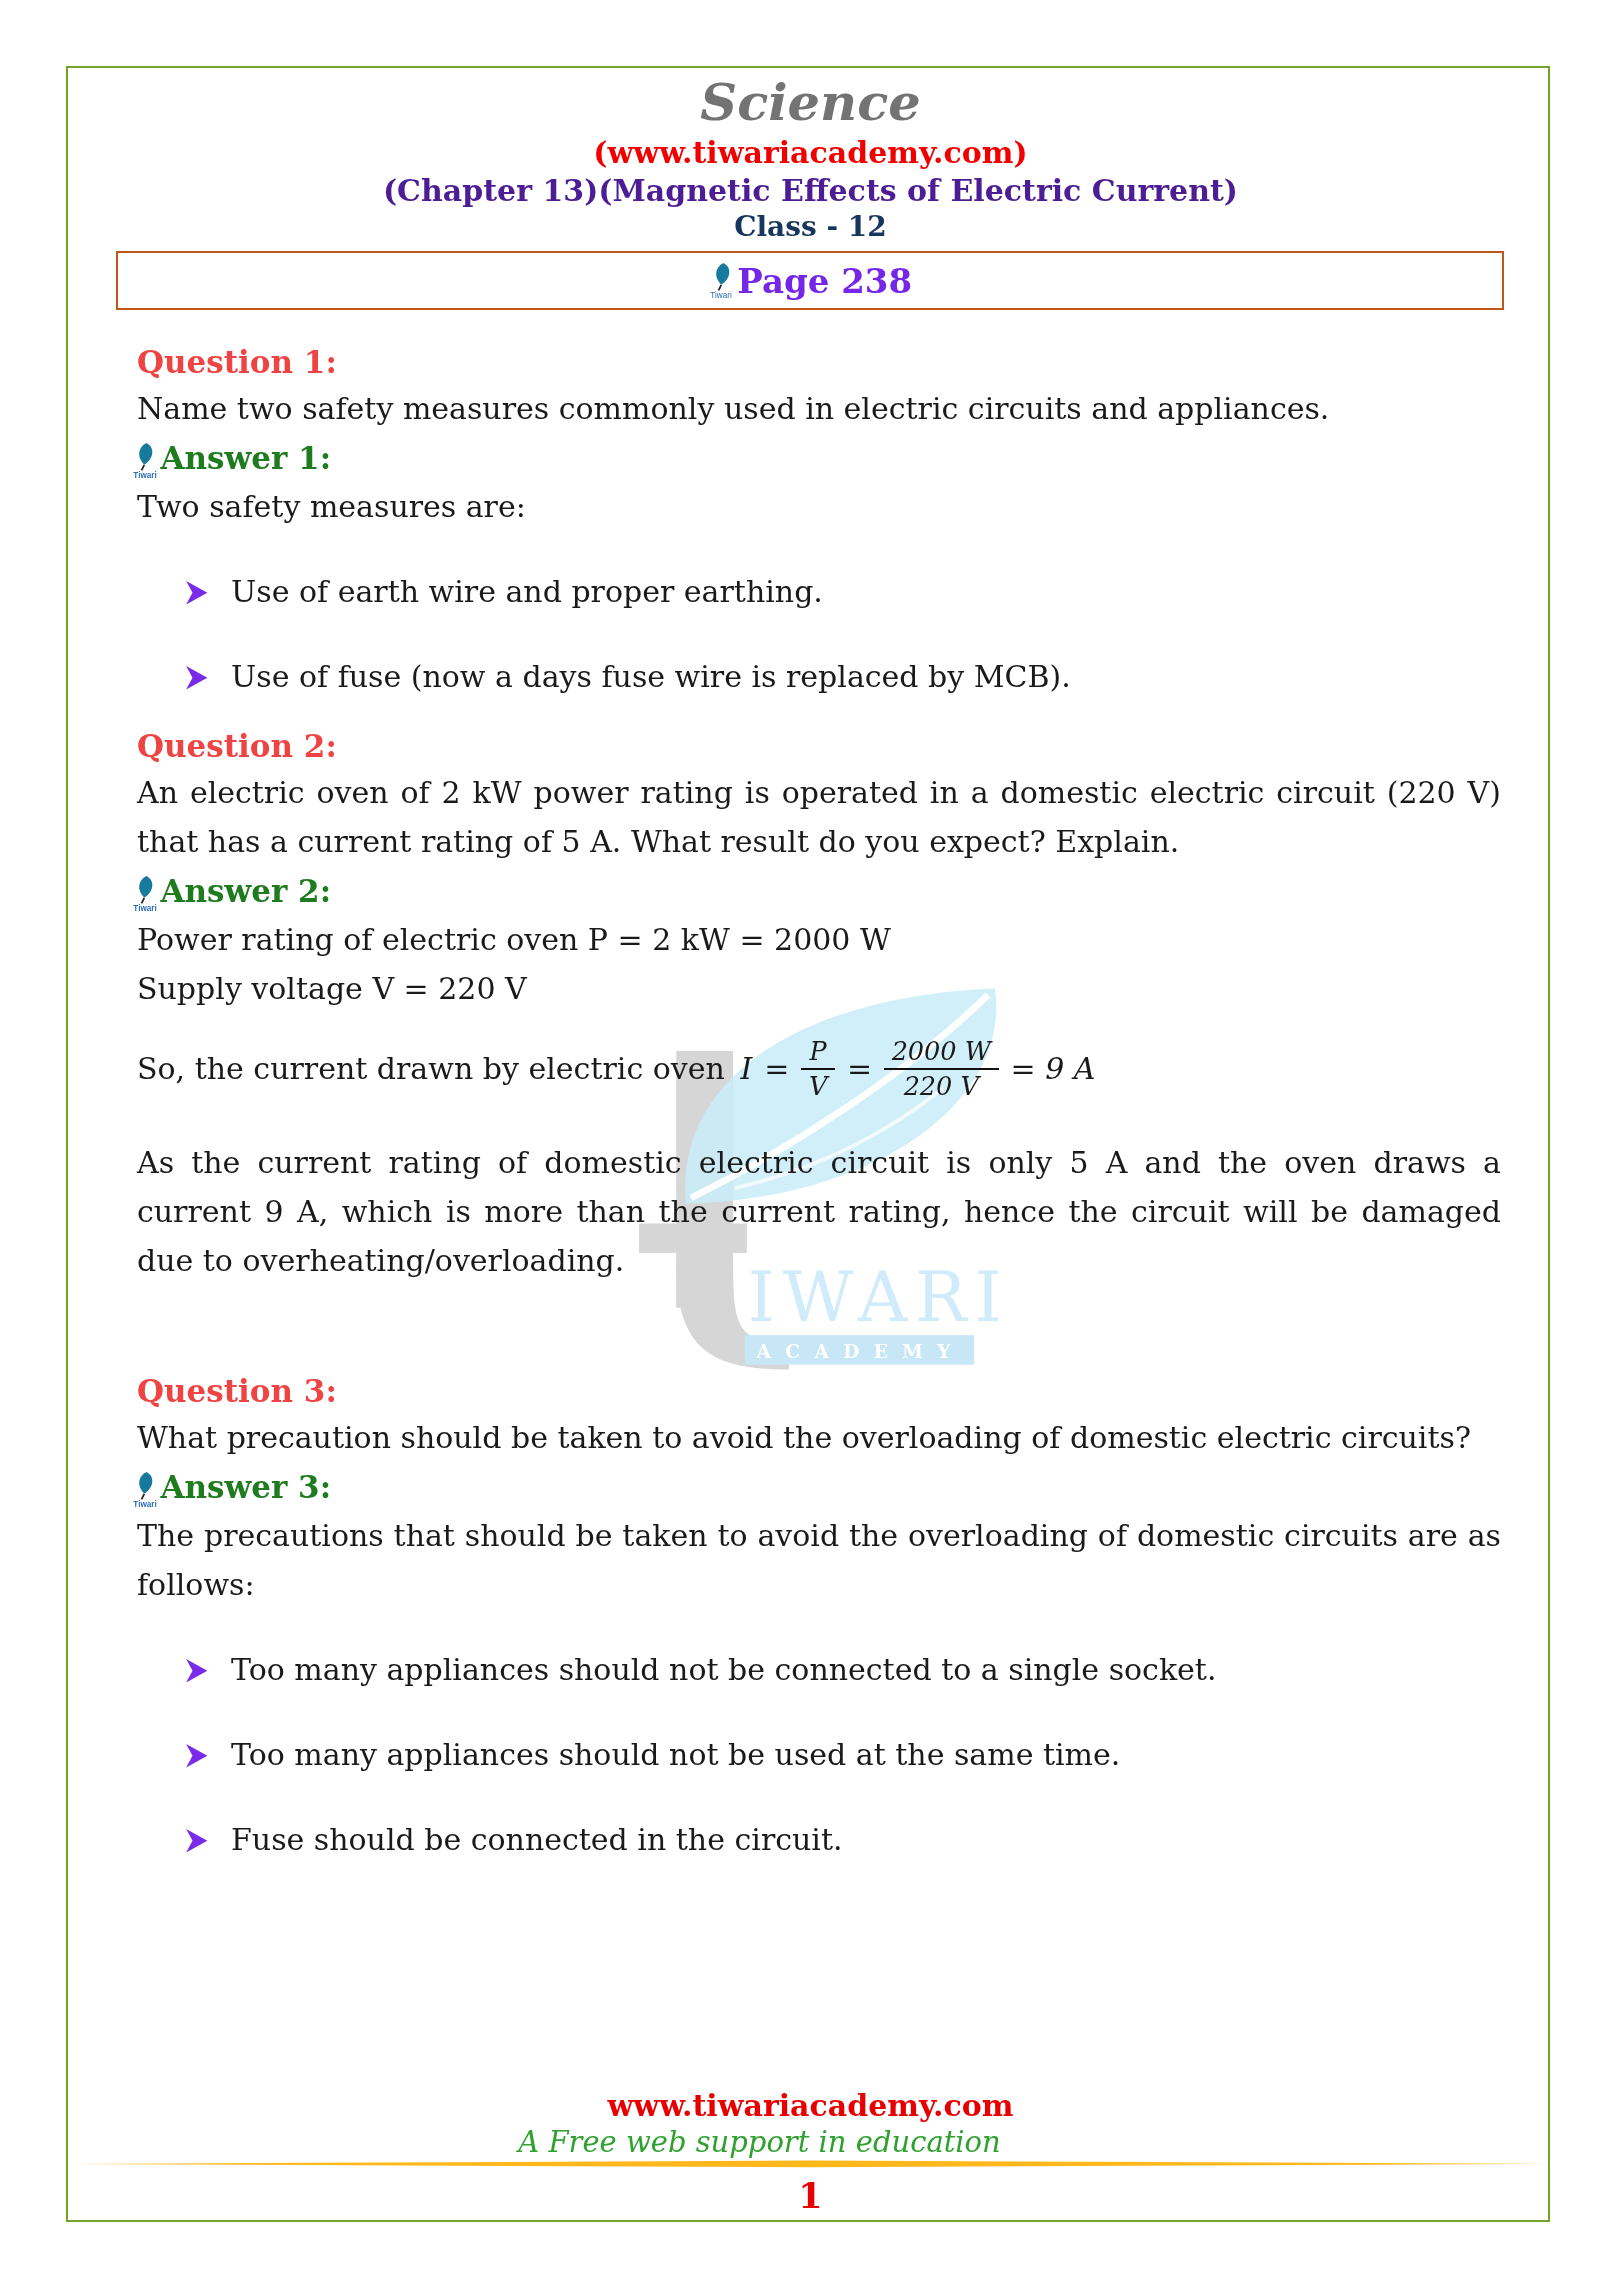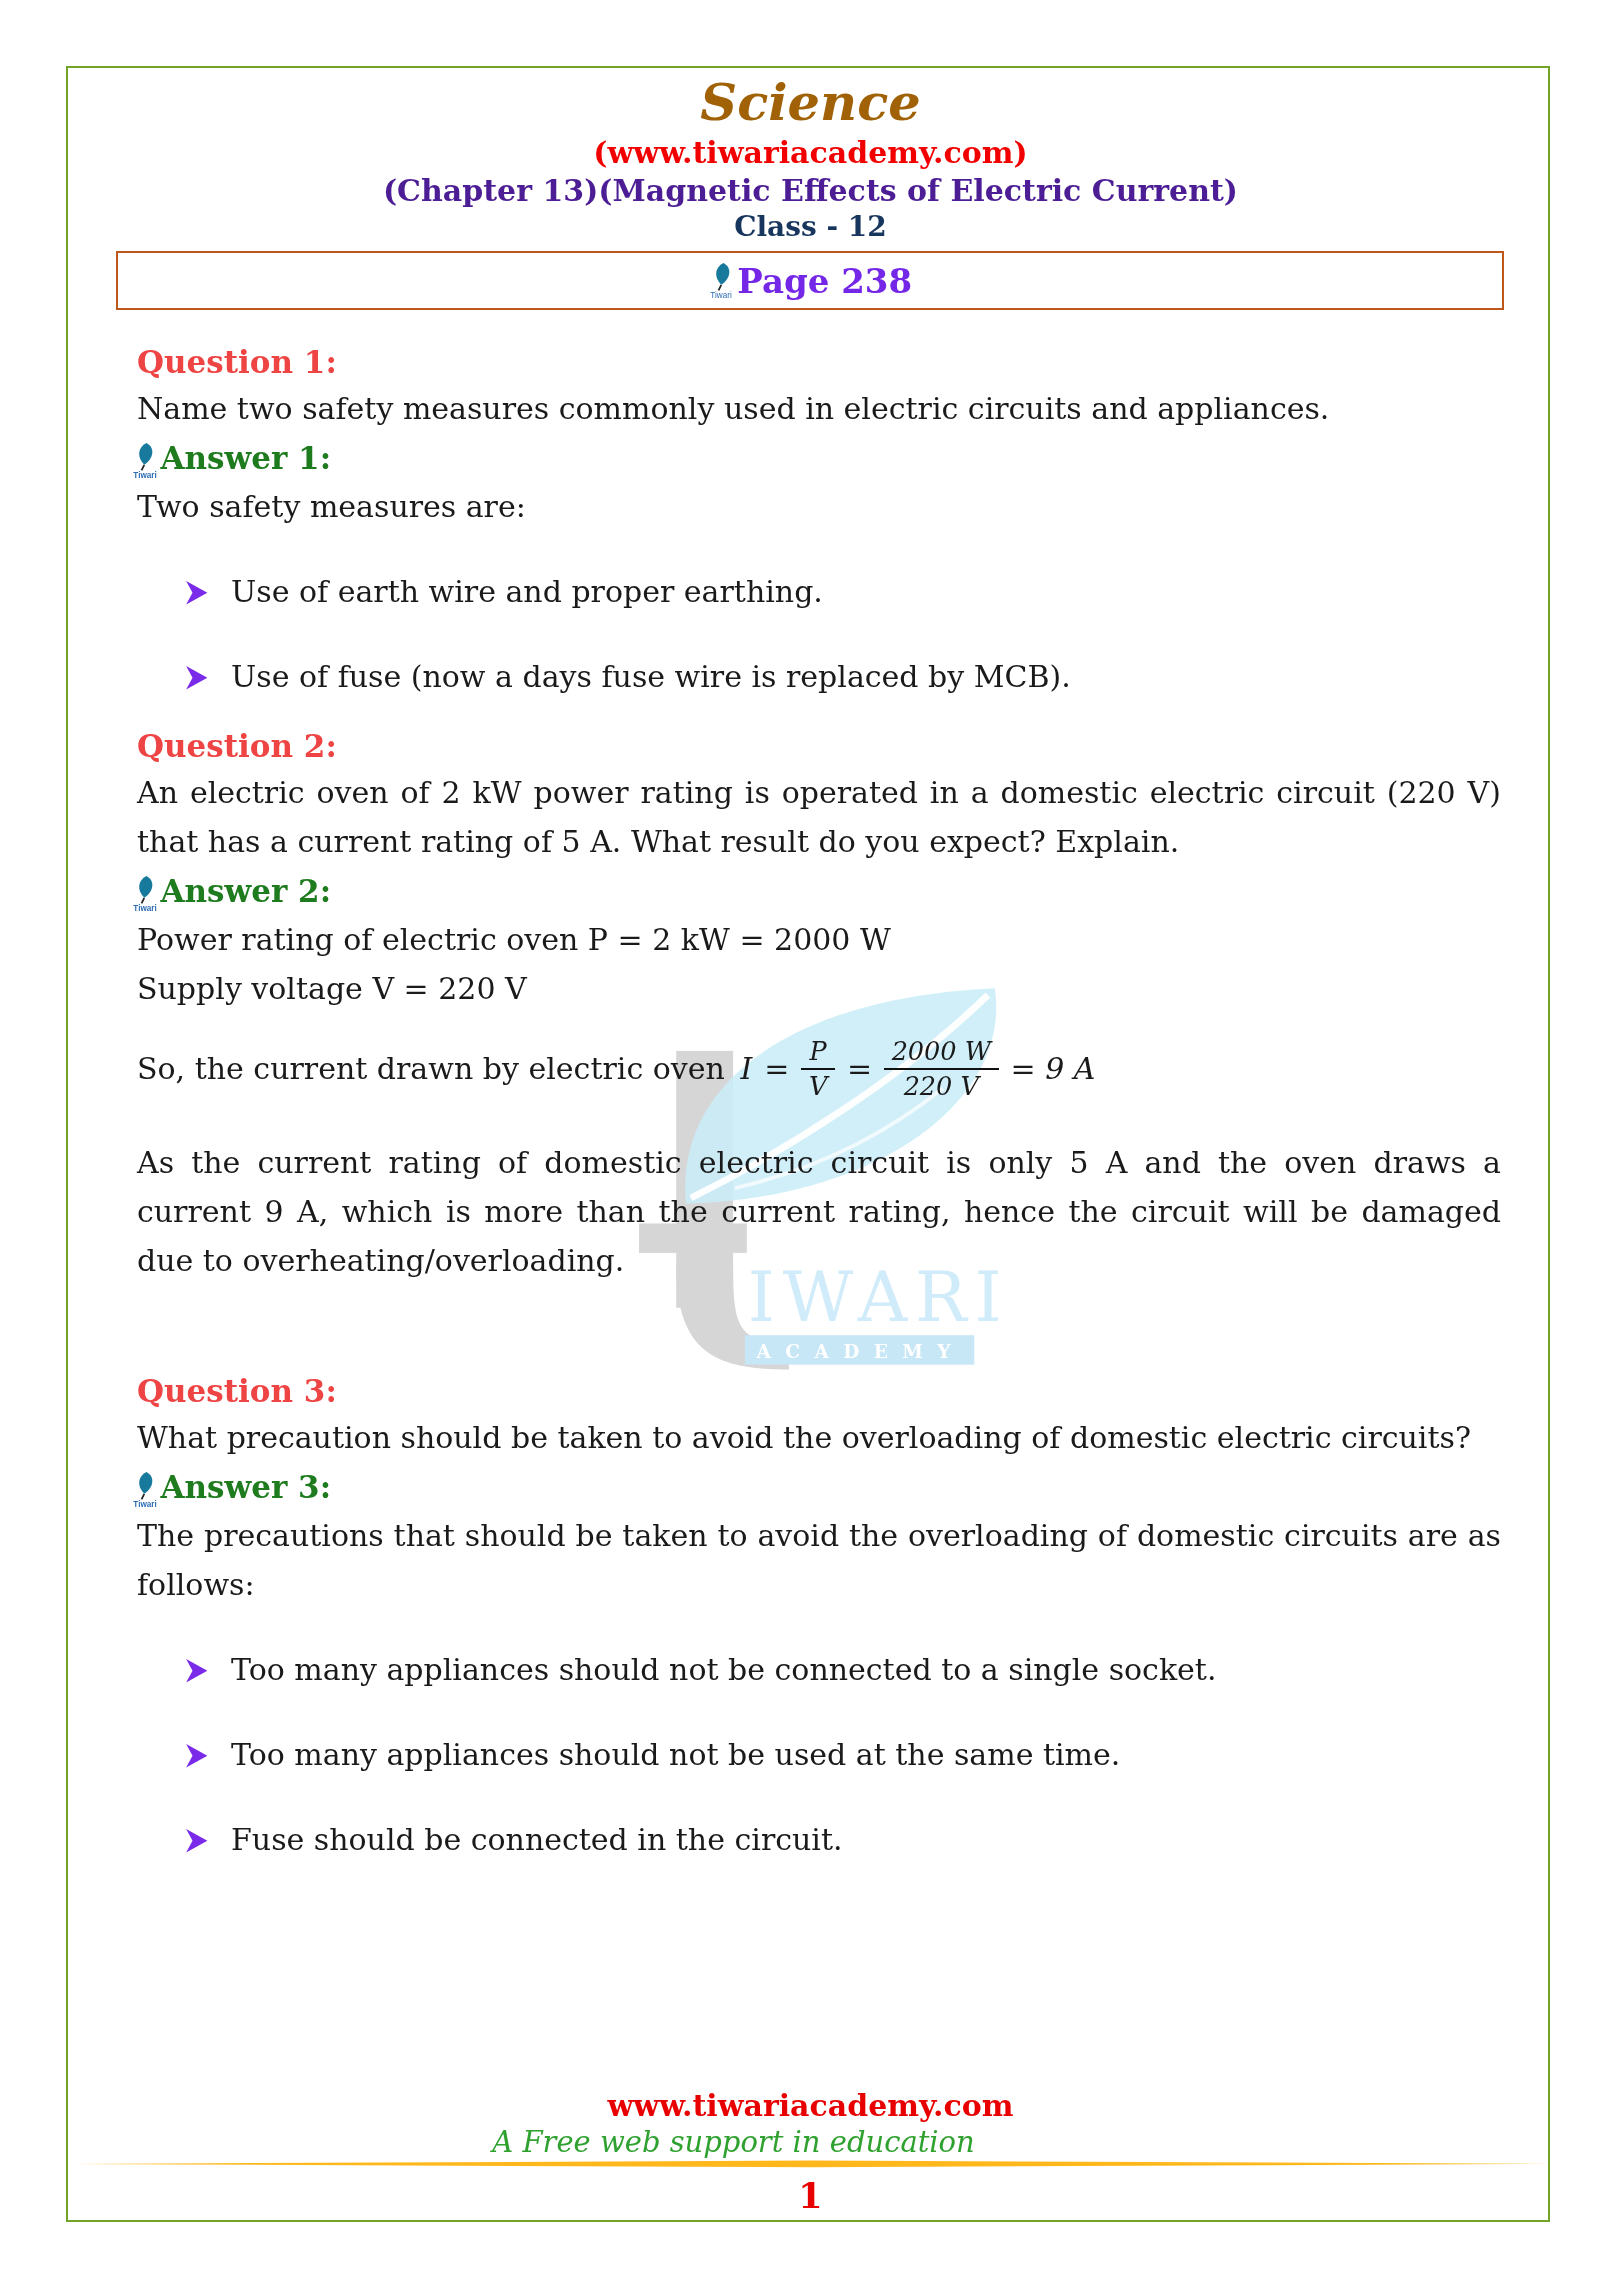--- a/index.html
+++ b/index.html
@@ -4,21 +4,21 @@
 <style>
   html,body{margin:0;padding:0;background:#ffffff;}
   .page{position:relative;width:1621px;height:2293px;background:#ffffff;overflow:hidden;
         font-family:"DejaVu Serif","Liberation Serif",serif;color:#1a1a1a;}
   .border-frame{position:absolute;left:66px;top:66px;width:1480px;height:2152px;
         border:2.9px solid #72a427;z-index:2;pointer-events:none;}
   .layer{position:absolute;z-index:1;}
 
   
   .header{left:0;top:74px;width:1621px;text-align:center;}
-  .title{font-size:51px;font-weight:bold;font-style:italic;color:#a16207;line-height:57px;}
+  .title{font-size:51px;font-weight:bold;font-style:italic;color:#737373;line-height:57px;}
   .site-line{font-size:30px;font-weight:bold;color:#f20000;line-height:39px;margin-top:2px;}
   .chapter-line{font-size:30px;font-weight:bold;color:#4c1d95;line-height:37px;}
   .class-line{font-size:28px;font-weight:bold;color:#17365d;line-height:35px;}
 
   
   .page-banner{left:116px;top:251px;width:1384px;height:55px;border:2.9px solid #c0571a;
         display:flex;align-items:center;justify-content:center;}
   .page-banner .label{font-size:34px;font-weight:bold;color:#7527e8;}
 
   .mini-logo{width:26.5px;height:37px;margin-right:2.9px;vertical-align:middle;display:inline-block;}
@@ -40,21 +40,21 @@
   .math .gap{margin:0 11.8px;}
   .frac{display:inline-flex;flex-direction:column;text-align:center;font-size:25.5px;line-height:29px;vertical-align:middle;}
   .frac .num{display:block;border-bottom:2.9px solid #111;padding:0 7.8px 2px 7.8px;}
   .frac .den{display:block;padding:2px 7.8px 0 7.8px;}
 
   
   .watermark{left:588px;top:941px;width:549px;height:461px;z-index:0;}
 
   
   .footer-site{left:0;top:2088px;width:1621px;text-align:center;font-size:30px;font-weight:bold;color:#e80000;}
-  .footer-tagline{left:0;top:2125px;width:1467px;text-align:center;font-size:29px;font-style:italic;color:#2fa12f;}
+  .footer-tagline{left:0;top:2125px;width:1467px;text-align:center;font-size:29px;font-style:italic;color:#2fa12f;padding-left:26px;}
   .footer-line{left:68px;top:2160px;width:1486px;height:7.8px;}
   .footer-page-num{left:0;top:2175px;width:1621px;text-align:center;font-size:35px;font-weight:bold;color:#e80000;}
 </style>
 </head>
 <body>
 
 <div class="page">
 
   <div class="border-frame"></div>
 

